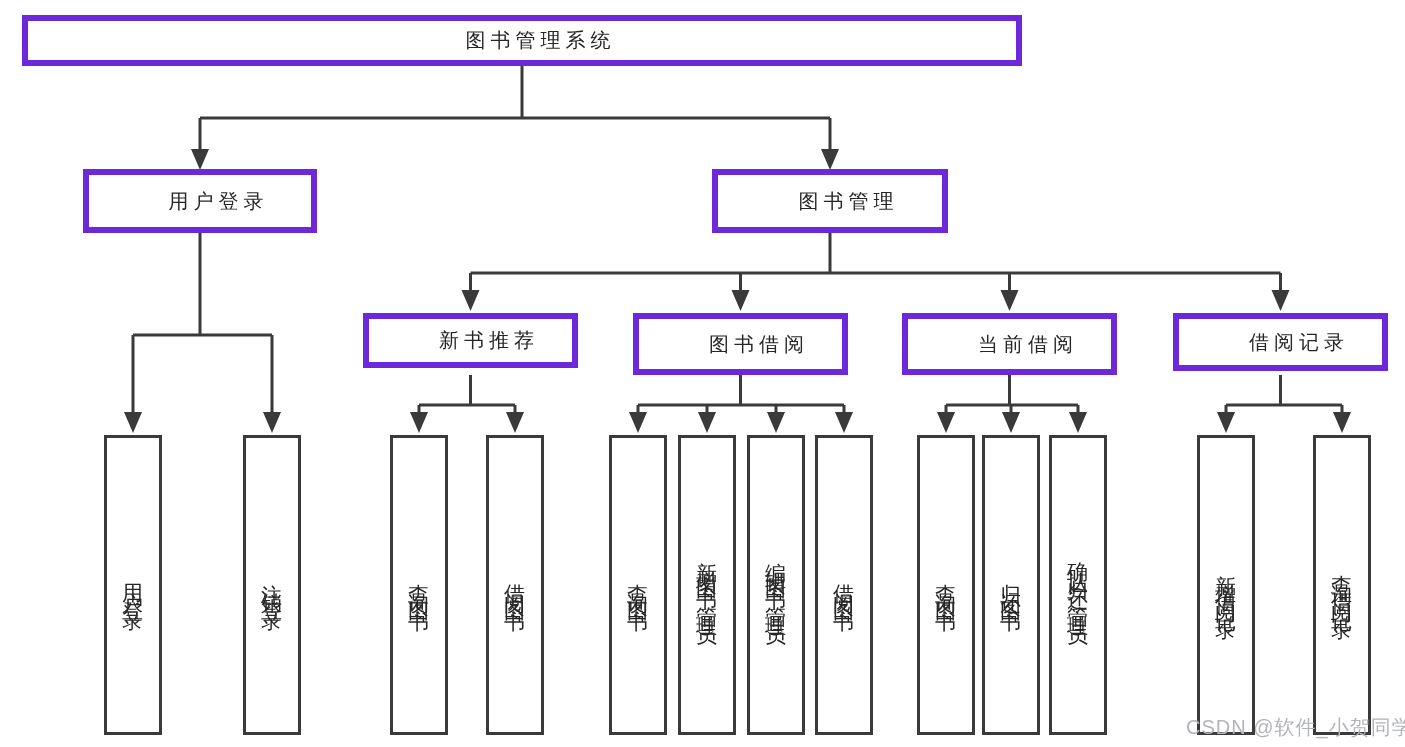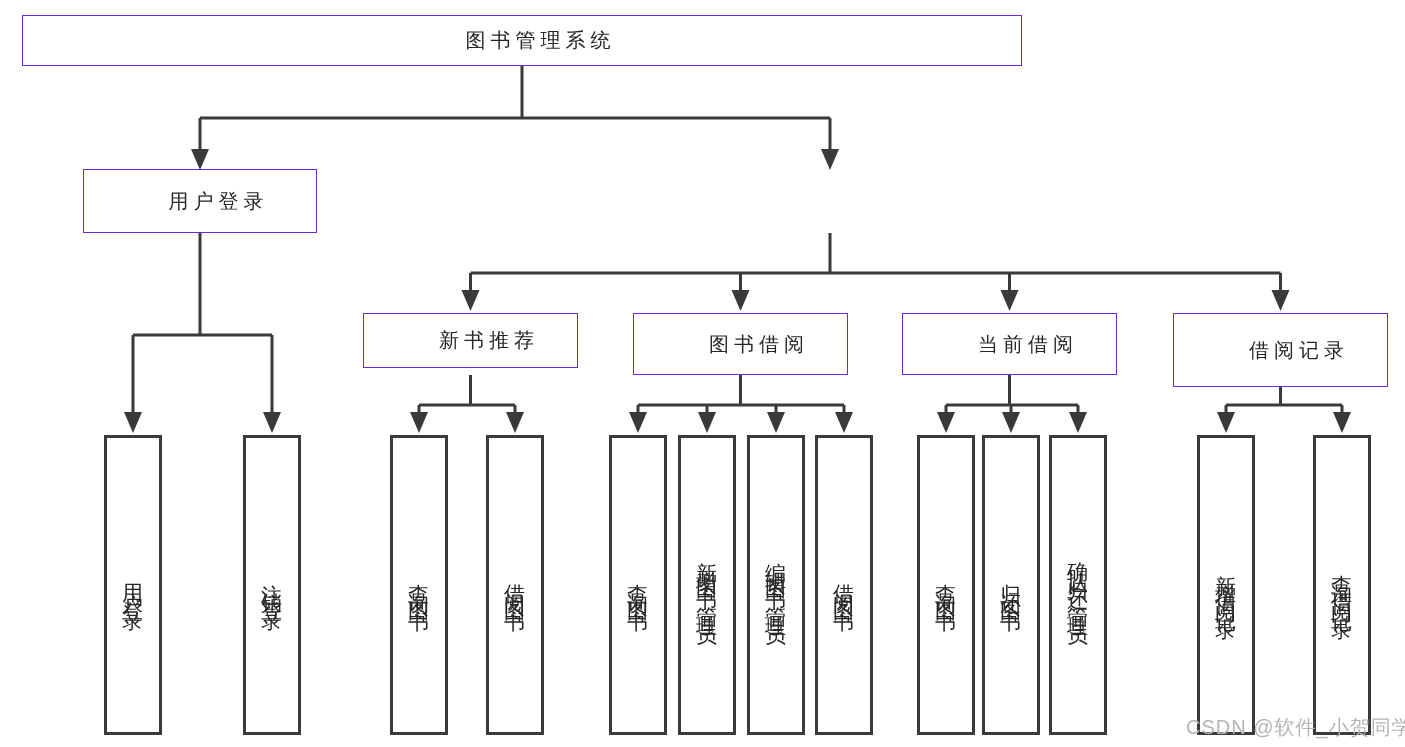--- a/index.html
+++ b/index.html
@@ -13,21 +13,21 @@
     overflow: hidden;
   }
   svg.connectors {
     position: absolute;
     left: 0; top: 0;
     width: 1405px; height: 747px;
   }
   .hbox {
     position: absolute;
     box-sizing: border-box;
-    border: 1px solid #6d28d9;
+    border: 6px solid #6d28d9;
     background: #ffffff;
     display: flex;
     align-items: center;
     justify-content: center;
     font-size: 20px;
     letter-spacing: 5px;
     text-indent: 5px; 
     white-space: nowrap;
     padding-left: 32px;
   }
@@ -48,21 +48,21 @@
     letter-spacing: 9px;
     line-height: 1;
   }
   
   .pos-root        { left: 22px;   top: 15px;  width: 1000px; height: 51px; }
   .pos-user-login  { left: 83px;   top: 169px; width: 234px;  height: 64px; }
   .pos-book-mgmt   { left: 712px;  top: 169px; width: 236px;  height: 64px; }
   .pos-l3-0        { left: 363px;  top: 313px; width: 215px;  height: 55px; }
   .pos-l3-1        { left: 633px;  top: 313px; width: 215px;  height: 62px; }
   .pos-l3-2        { left: 902px;  top: 313px; width: 215px;  height: 62px; }
-  .pos-l3-3        { left: 1173px; top: 313px; width: 215px;  height: 74px; text-align: right; }
+  .pos-l3-3        { left: 1173px; top: 313px; width: 215px;  height: 58px; text-align: right; }
   
   .pos-leaf-login    { left: 104px; }
   .pos-leaf-logout   { left: 243px; }
   .pos-leaf-nb-0     { left: 390px; }
   .pos-leaf-nb-1     { left: 486px; }
   .pos-leaf-bb-0     { left: 609px; }
   .pos-leaf-bb-1     { left: 678px; }
   .pos-leaf-bb-2     { left: 747px; }
   .pos-leaf-bb-3     { left: 815px; }
   .pos-leaf-cb-0     { left: 917px; }
@@ -139,20 +139,21 @@
              M946 433 l-9 -21 h18 z
              M1011 433 l-9 -21 h18 z
              M1078 433 l-9 -21 h18 z
              M1226 433 l-9 -21 h18 z
              M1342 433 l-9 -21 h18 z"></path>
   </svg>
 
   <div class="hbox pos-root">图书管理系统</div>
 
   <div class="hbox pos-user-login">用户登录</div>
+  <div class="hbox pos-book-mgmt">图书管理</div>
 
   <div class="hbox pos-l3-0">新书推荐</div>
   <div class="hbox pos-l3-1">图书借阅</div>
   <div class="hbox pos-l3-2">当前借阅</div>
   <div class="hbox pos-l3-3">借阅记录</div>
 
   <div class="vbox pos-leaf-login">用户登录</div>
   <div class="vbox pos-leaf-logout">注销登录</div>
 
   <div class="vbox pos-leaf-nb-0">查询图书</div>

